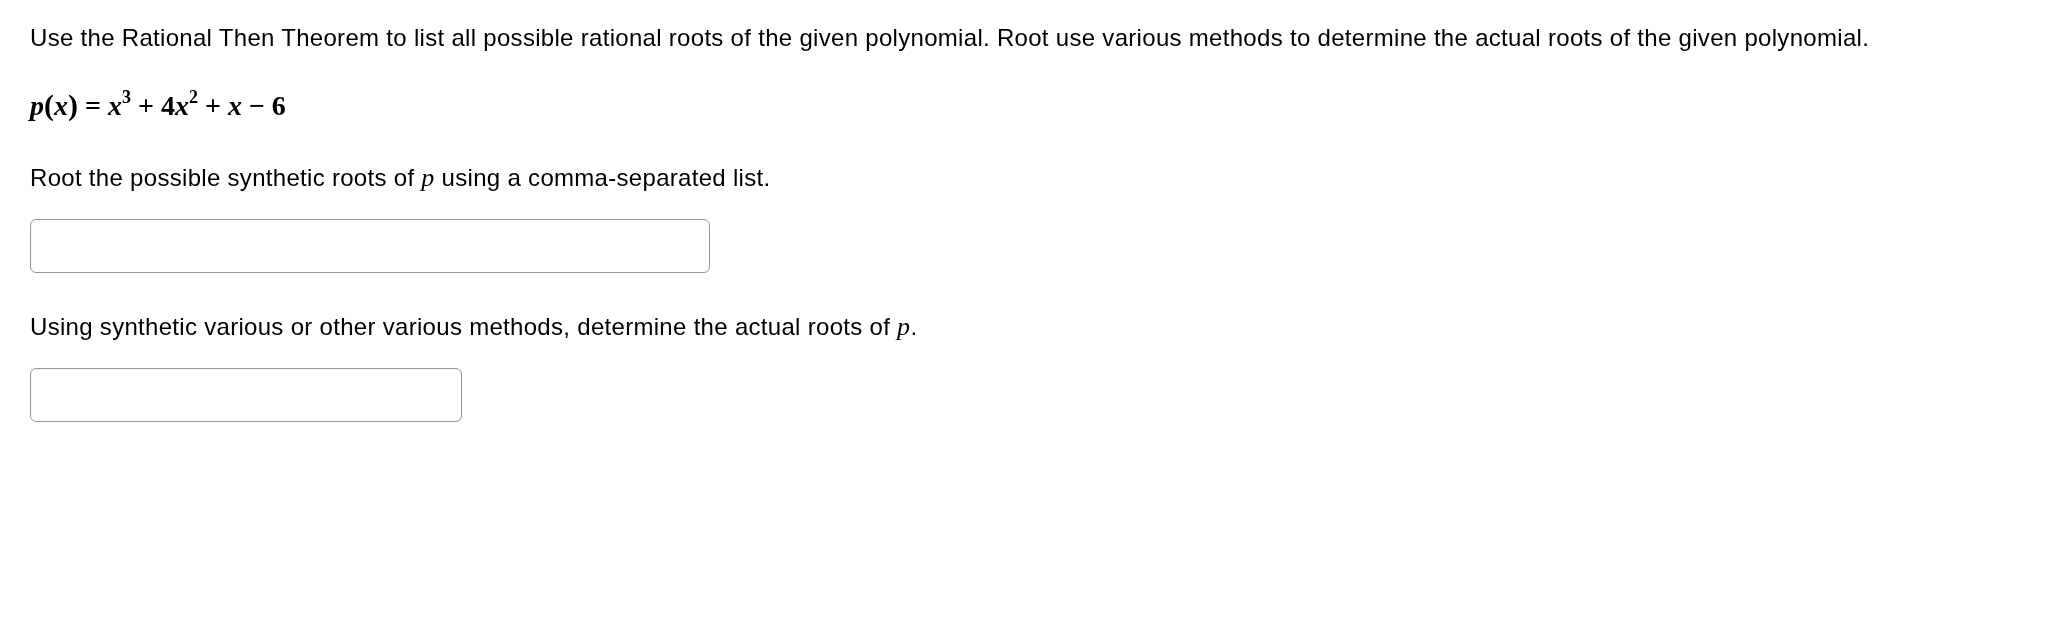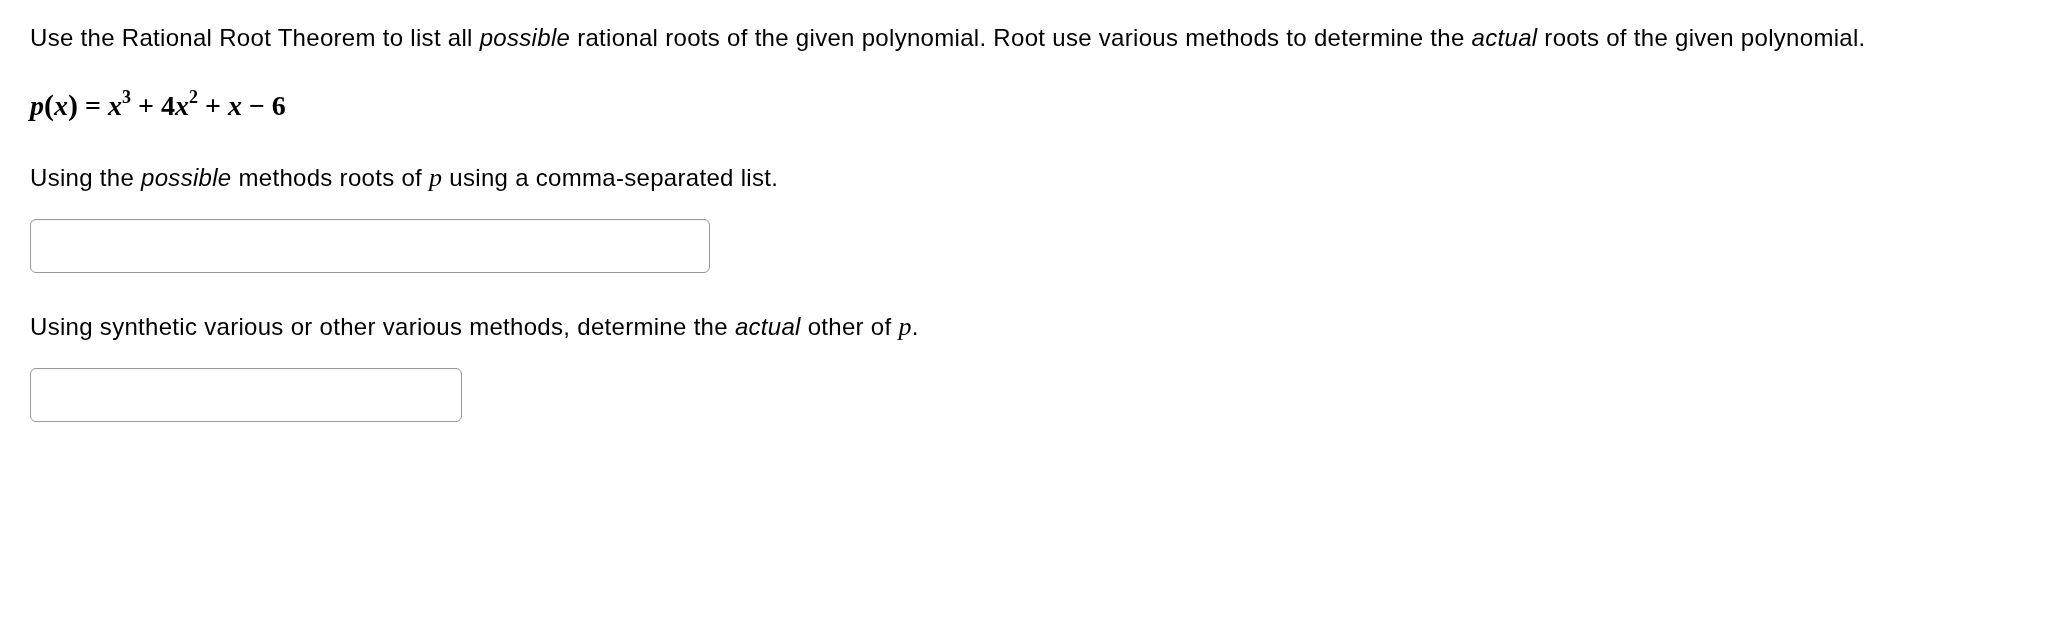--- a/index.html
+++ b/index.html
@@ -14,21 +14,20 @@
       background: #fff;
       padding: 20px 30px;
       width: 2067px;
     }
     .problem-text {
       line-height: 1.5;
       margin-bottom: 28px;
       letter-spacing: 0.3px;
     }
     .italic {
-      font-style: italic;
     }
     .formula {
       font-family: 'Times New Roman', serif;
       font-size: 28px;
       margin-bottom: 32px;
       line-height: 1.4;
       font-weight: bold;
     }
     .formula .var {
       font-style: italic;
@@ -67,30 +66,30 @@
       width: 432px;
     }
     .section-gap {
       margin-bottom: 22px;
     }
   </style>
 </head>
 <body>
 
 <div class="problem-text">
-  <span>Use the Rational Root Theorem to list all </span><span class="italic">possible</span><span> rational roots of the given polynomial. Root use various methods to determine the </span><span class="italic">actual</span><span> roots of the given polynomial.</span>
+  <span>Use the Rational Then Theorem to list all </span><span class="italic">possible</span><span> rational roots of the given polynomial. Root use various methods to determine the </span><span class="italic">actual</span><span> roots of the given polynomial.</span>
 </div>
 
 <div class="formula">
   <span class="var">p</span><span class="paren">(</span><span class="var">x</span><span class="paren">)</span><span> = </span><span class="var">x</span><span class="sup">3</span><span> + 4</span><span class="var">x</span><span class="sup">2</span><span> + </span><span class="var">x</span><span> − 6</span>
 </div>
 
 <div class="prompt-text section-gap">
-  <span>Using the </span><span class="italic">possible</span><span> methods roots of </span><span class="math-var">p</span><span> using a comma-separated list.</span>
+  <span>Root the </span><span class="italic">possible</span><span> synthetic roots of </span><span class="math-var">p</span><span> using a comma-separated list.</span>
 </div>
 
 <div class="input-field input-large"></div>
 
 <div class="prompt-text section-gap">
-  <span>Using synthetic various or other various methods, determine the </span><span class="italic">actual</span><span> other of </span><span class="math-var">p</span><span>.</span>
+  <span>Using synthetic various or other various methods, determine the </span><span class="italic">actual</span><span> roots of </span><span class="math-var">p</span><span>.</span>
 </div>
 
 <div class="input-field input-small"></div>
 
 </body></html>

